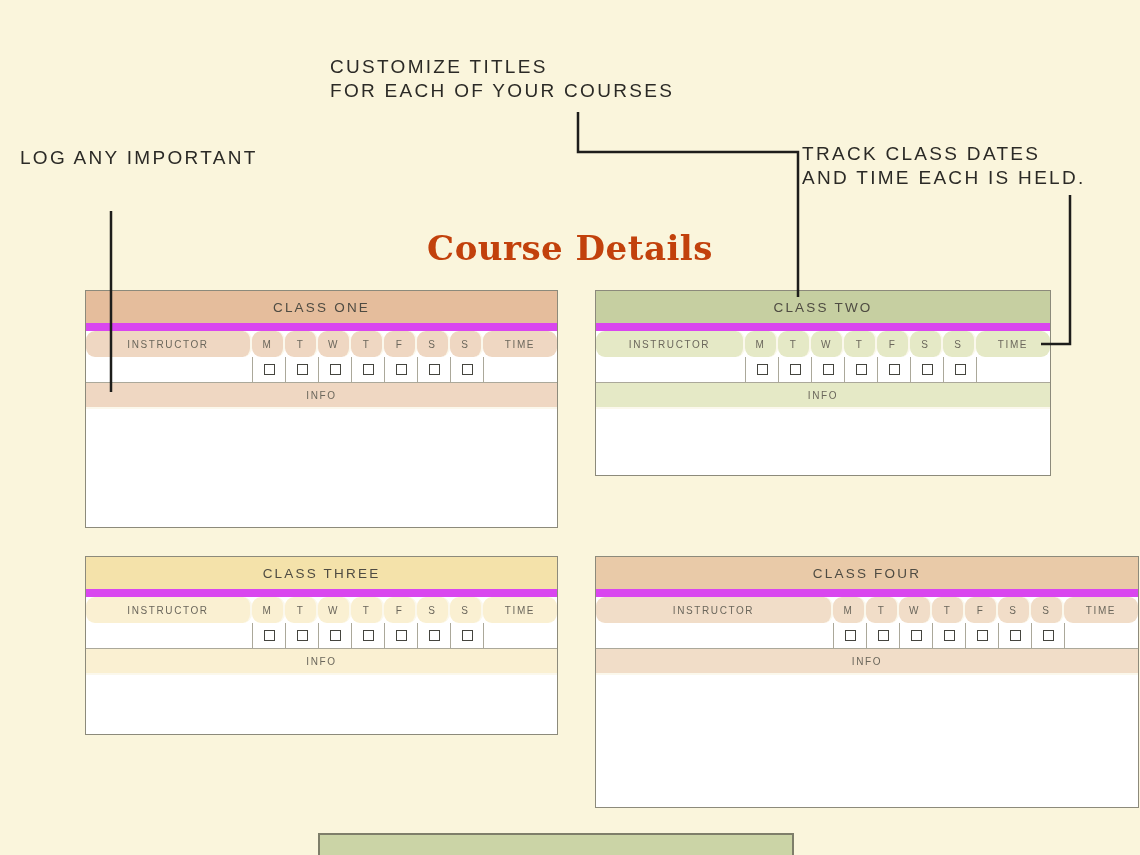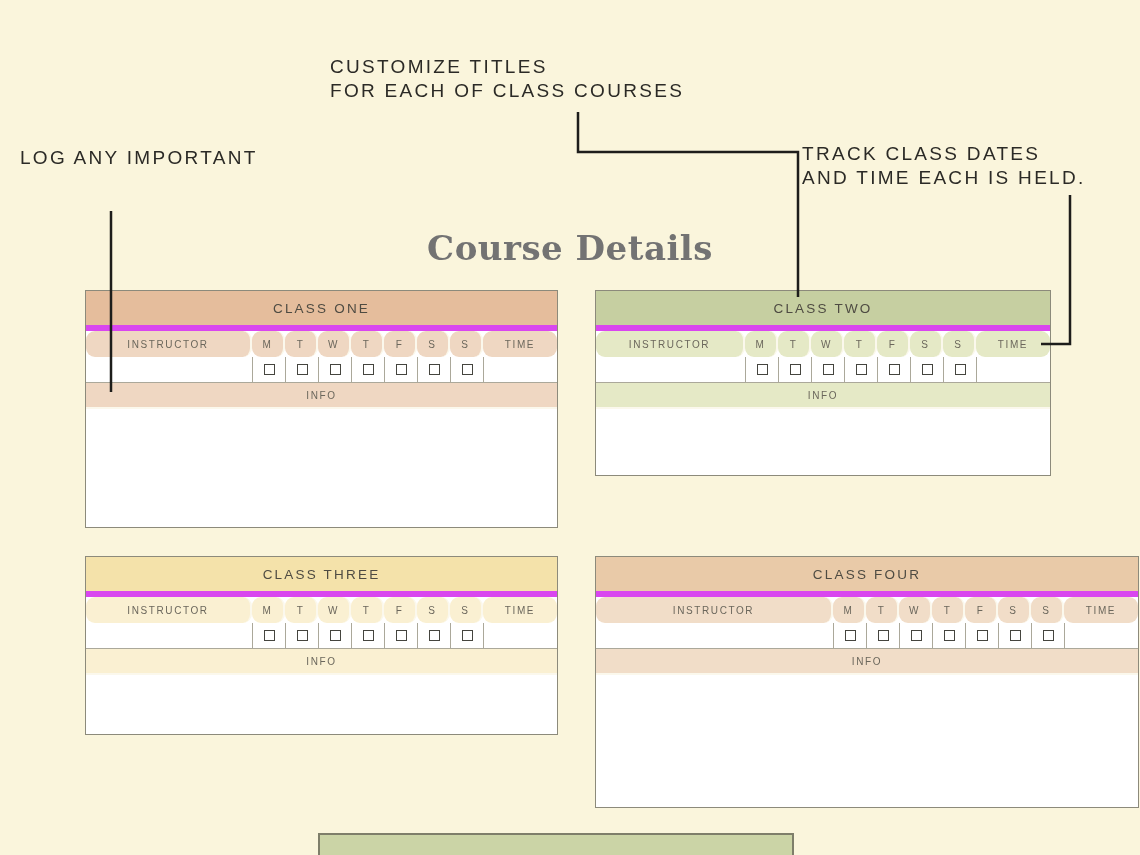--- a/index.html
+++ b/index.html
@@ -50,21 +50,21 @@
     position: absolute;
     background: #FFFFFF;
     border: 1.5px solid #8C8A7B;
     display: flex;
     flex-direction: column;
   }
   .t-title {
     height: 40px;
     flex: 0 0 40px;
     background: var(--title-bg);
-    border-bottom: 6px solid #d946ef;
+    border-bottom: 8px solid #d946ef;
     display: flex; align-items: center; justify-content: center;
     font-size: 13.5px;
     letter-spacing: 2.2px;
     color: #4E4B42;
   }
   .t-row {
     display: grid;
     grid-template-columns: 1fr repeat(7, 33px) 74px;
     flex: 0 0 26px;
     height: 26px;
@@ -113,31 +113,31 @@
     left: 318px; top: 833px;
     width: 476px; height: 30px;
     border: 2px solid #7E7E6A;
   }
 </style>
 </head>
 <body style="background: rgb(250, 245, 220);">
 
 <div class="annotation" id="ann-customize">
   <div>CUSTOMIZE TITLES</div>
-  <div>FOR EACH OF CLASS COURSES</div>
+  <div>FOR EACH OF YOUR COURSES</div>
 </div>
 <div class="annotation" id="ann-log">
   <div>LOG ANY IMPORTANT</div>
 </div>
 <div class="annotation" id="ann-track">
   <div>TRACK CLASS DATES</div>
   <div>AND TIME EACH IS HELD.</div>
 </div>
 
-<div class="page-title" style="color: #737373;">Course Details</div>
+<div class="page-title" style="color: #c2410c;">Course Details</div>
 
 <div class="course-table" id="table-class-one" style="--title-bg: #E5BD9C; --accent-bg: #EFD7C2;">
     <div class="t-title">CLASS ONE</div>
     <div class="t-row t-header">
       <div class="cell">INSTRUCTOR</div>
       <div class="cell">M</div>
       <div class="cell">T</div>
       <div class="cell">W</div>
       <div class="cell">T</div>
       <div class="cell">F</div>

